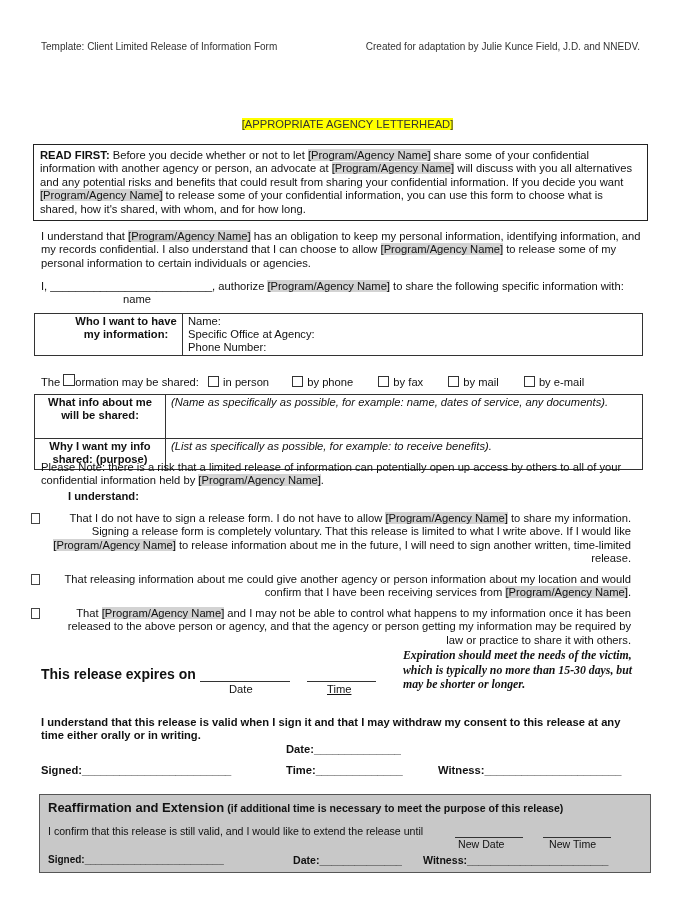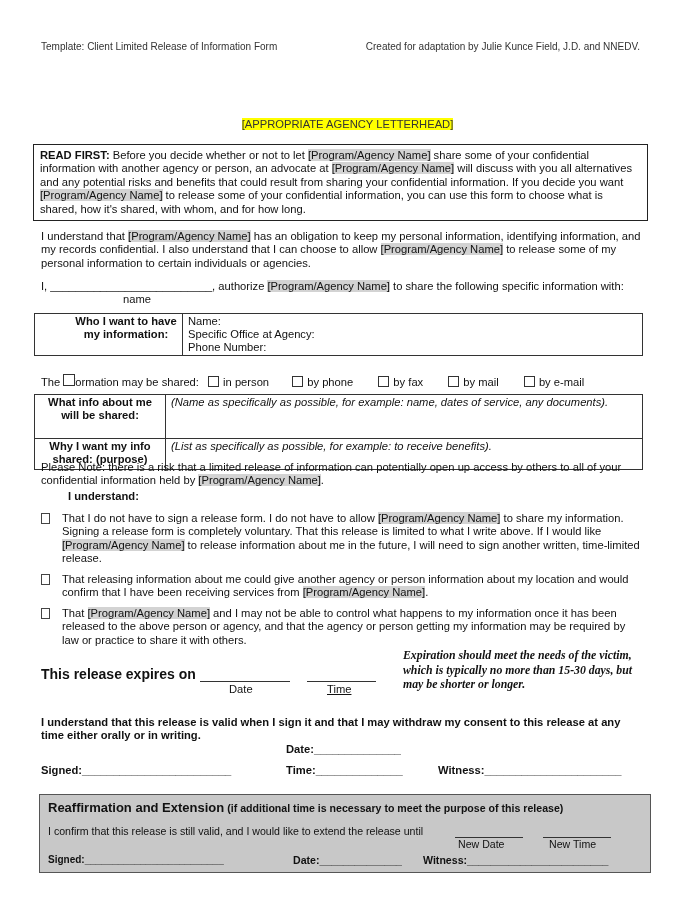--- a/index.html
+++ b/index.html
@@ -12,21 +12,21 @@
   .letterhead { top: 118px; left: 0; width: 695px; text-align: center; font-size: 11.2px; }
   .readfirst { top: 144px; left: 33px; width: 601px; border: 1.5px solid #222; padding: 4px 6px 4px 6px; line-height: 13.4px; }
   .para { left: 41px; width: 600px; line-height: 13.4px; }
   .cb { display: inline-block; width: 9px; height: 9px; border: 1px solid #333; vertical-align: -1px; margin-right: 4px; background: #fff; }
   .cb-sm { display: inline-block; width: 7px; height: 9px; border: 1px solid #444; vertical-align: -1px; background: #fff; }
   table.frm { border-collapse: collapse; position: absolute; left: 34px; }
   table.frm td { border: 1px solid #333; vertical-align: top; padding: 1px 5px; line-height: 13px; }
   td.lbl { font-weight: bold; text-align: center; }
   td.ital { font-style: italic; }
   .serif-ital { font-family: "Liberation Serif", serif; font-style: italic; }
-  .bullet { left: 41px; width: 600px; line-height: 13.4px; }
+  .bullet { left: 31px; width: 600px; line-height: 13.4px; text-align: right; }
   .bullet .cb-sm { position: absolute; left: 0; top: 1px; }
   .bullet .txt { margin-left: 21px; }
   .bold { font-weight: bold; }
   .uline { display: inline-block; border-bottom: 1px solid #333; }
   .gray-box { top: 794px; left: 39px; width: 610px; height: 77px; background: #c8c8c8; border: 1.5px solid #555; }
 </style>
 </head>
 <body>
 
 <div class="abs header-row">

